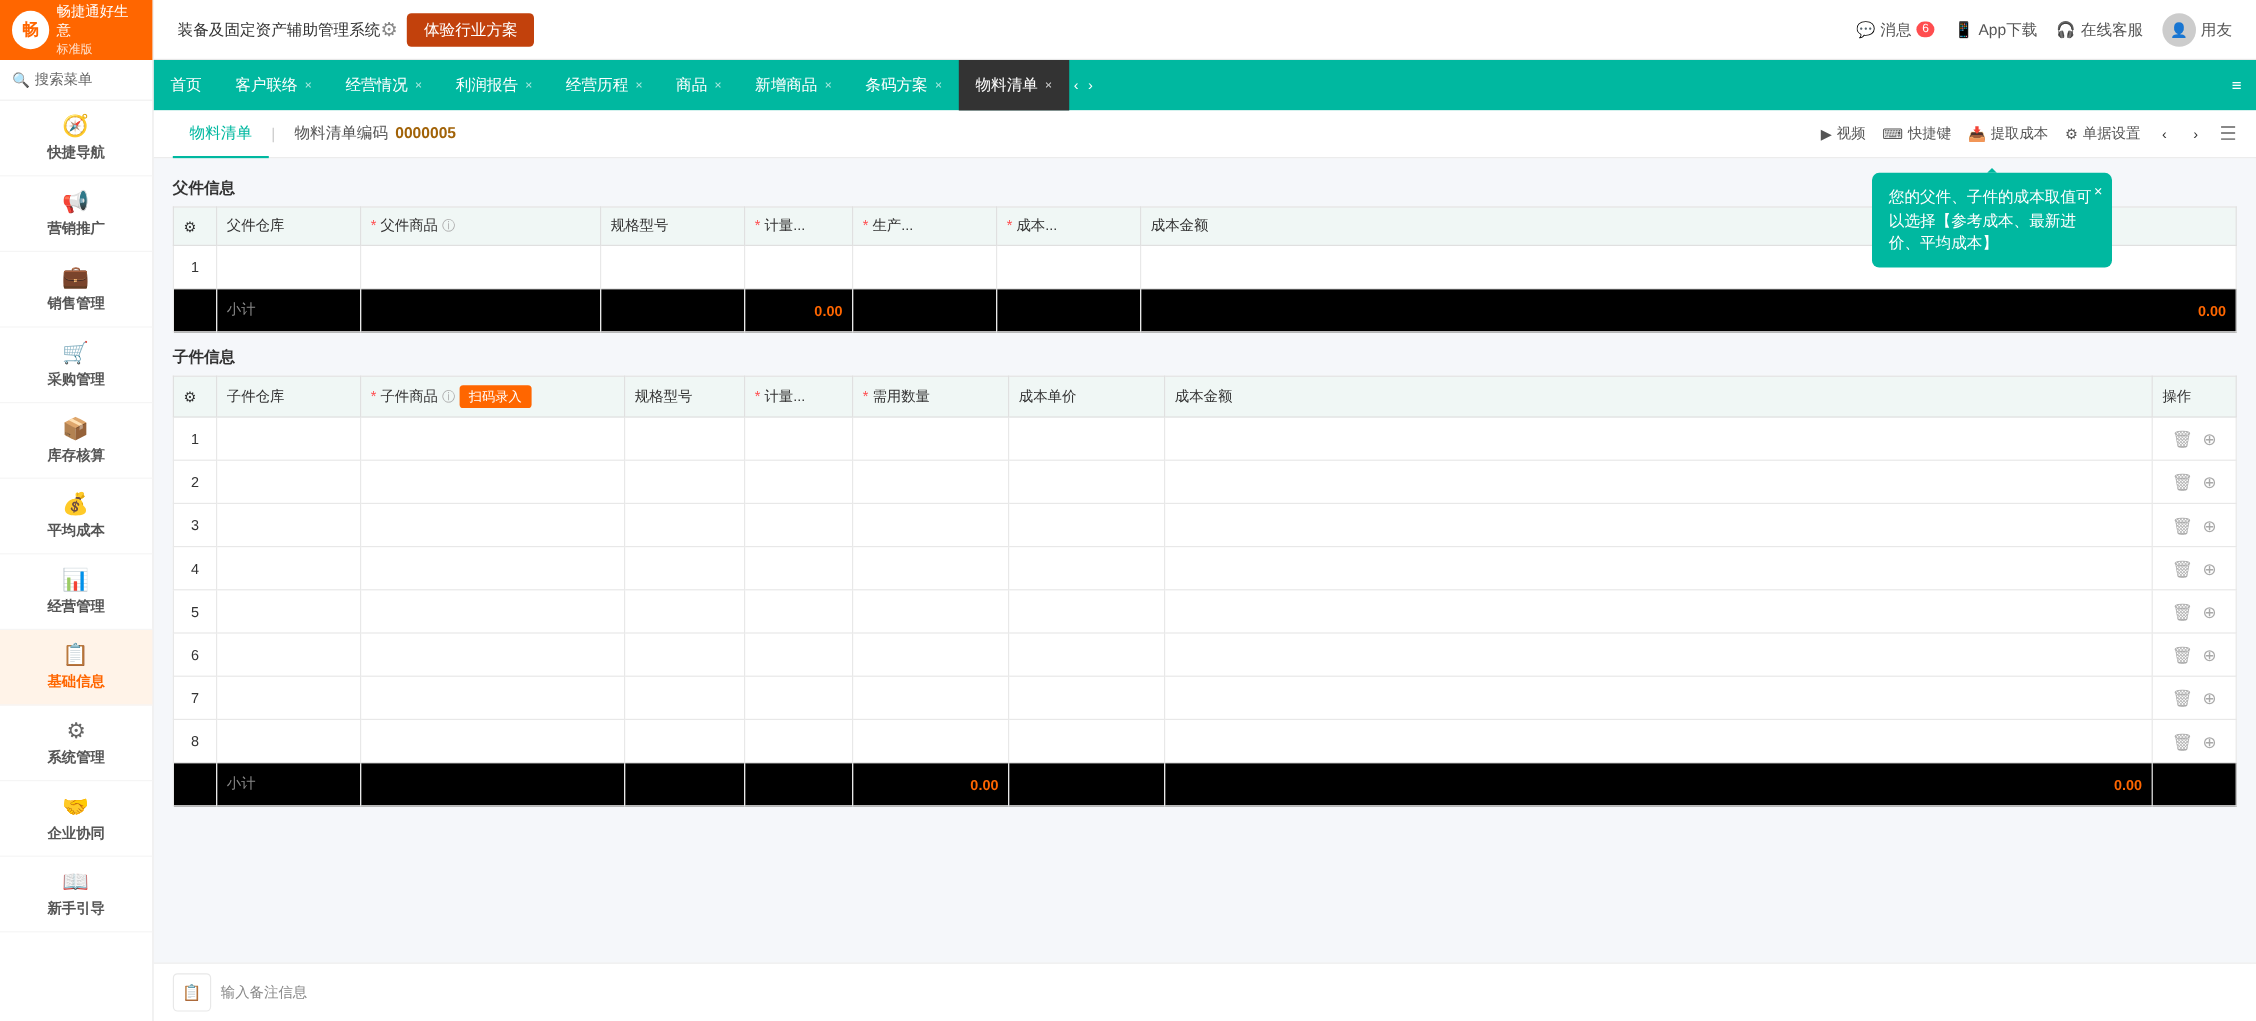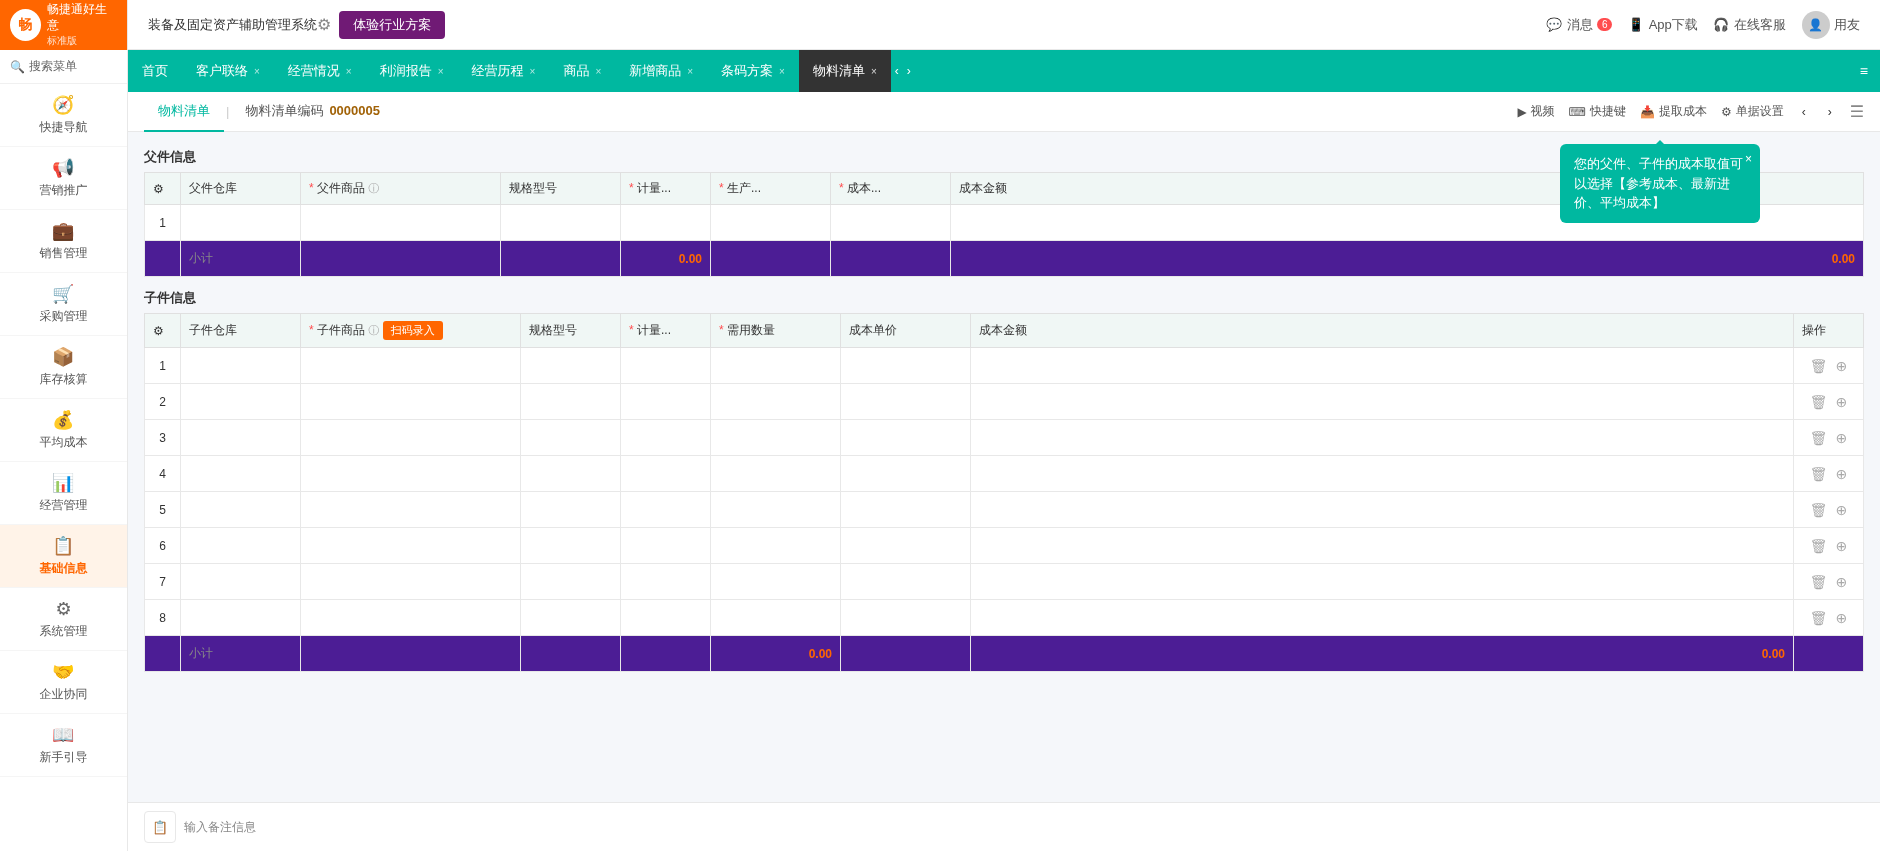--- a/index.html
+++ b/index.html
@@ -36,42 +36,42 @@
     .sidebar-search span { font-size: 12px; color: #666; }
 
     .sidebar-item {
       display: flex; flex-direction: column; align-items: center; justify-content: center;
       padding: 10px 6px; cursor: pointer; border-bottom: 1px solid #f5f5f5; gap: 3px;
     }
     .sidebar-item.active { background: #fff3e8; }
     .sidebar-item .icon { font-size: 18px; color: #666; }
     .sidebar-item.active .icon { color: #ff6600; }
     .sidebar-item.active .label { color: #ff6600; font-weight: bold; }
-    .sidebar-item .label { font-size: 12px; color: #555; text-align: center; }
+    .sidebar-item .label { font-size: 12px; color: #555; text-align: center; font-weight: bold; }
 
     
     .main {
       flex: 1;
       display: flex;
       flex-direction: column;
       overflow: hidden;
     }
 
     
     .topbar {
       background: #fff;
       display: flex;
       align-items: center;
       padding: 0 20px;
       height: 50px;
       border-bottom: 1px solid #e8e8e8;
     }
     .topbar-gear { color: #888; cursor: pointer; font-size: 16px; margin-right: 8px; }
     .topbar-trial-btn {
-      background: #701a75; color: #fff; border: none; border-radius: 4px;
+      background: #c2410c; color: #fff; border: none; border-radius: 4px;
       padding: 5px 14px; font-size: 13px; cursor: pointer;
     }
     .topbar-right { display: flex; align-items: center; gap: 16px; margin-left: auto; }
     .topbar-right-item { display: flex; align-items: center; gap: 4px; color: #555; font-size: 13px; cursor: pointer; }
     .badge { background: #ff4d4f; color: #fff; border-radius: 8px; font-size: 10px; padding: 1px 5px; }
     .avatar { width: 28px; height: 28px; background: #ccc; border-radius: 50%; display: flex; align-items: center; justify-content: center; color: #fff; font-size: 12px; }
 
     
     .nav-tabs {
       background: #00b8a0;
@@ -182,21 +182,21 @@
       white-space: nowrap;
     }
     .data-table th .required { color: #ff4d4f; }
     .data-table td {
       border: 1px solid #e8e8e8;
       padding: 6px 8px;
       height: 36px;
       color: #333;
     }
     .data-table tr.subtotal td {
-      background: #4c1d95;
+      background: #000000;
       font-weight: bold;
       color: #333;
     }
     .data-table tr.subtotal td.label { color: #888; font-weight: normal; }
     .gear-col { width: 32px; text-align: center; }
     .num-col { width: 36px; text-align: center; color: #888; }
     .action-col { width: 70px; text-align: center; }
 
     
     .scan-btn {

